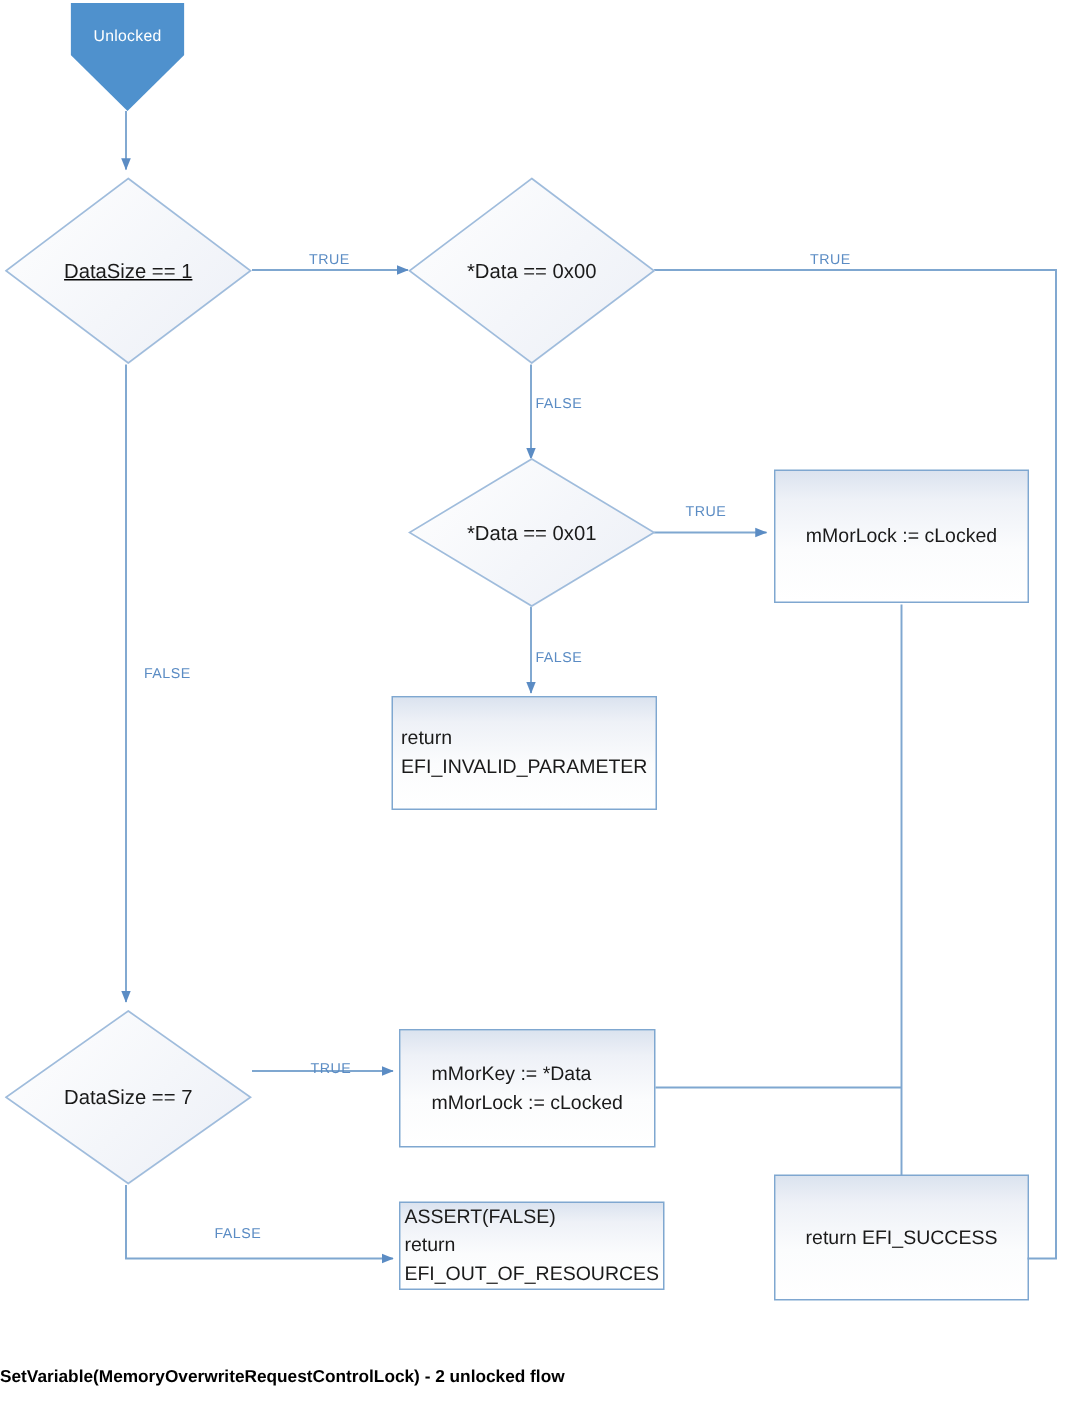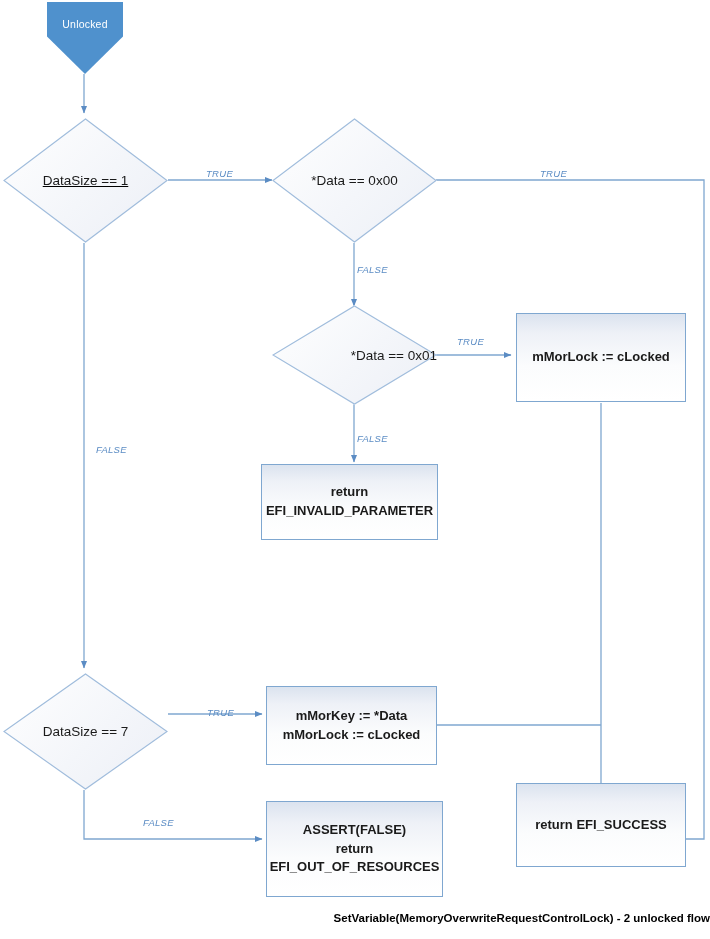--- a/index.html
+++ b/index.html
@@ -72,44 +72,41 @@
     text-align: center;
     white-space: nowrap;
   }
   
   .box {
     background: linear-gradient(to bottom, #dbe3ef 0%, #eef1f7 22%, #fbfcfd 60%, #ffffff 100%);
     border: 1px solid #7FA7D0;
     display: flex;
     align-items: center;
     justify-content: center;
-    text-align: center;
-    font-weight: bold;
   }
   .box-text {
     font-size: 13px;
     color: #1a1a1a;
     line-height: 1.45;
     padding: 0 4px;
   }
   
   .edge-label {
     position: absolute;
     font-size: 9.5px;
     color: #5B8CC4;
     letter-spacing: 0.3px;
     white-space: nowrap;
-    font-style: italic;
   }
   .caption {
     position: absolute;
     left: 0;
     width: 710px;
     top: 912px;
-    text-align: right;
+    text-align: left;
     font-size: 11.5px;
     font-weight: bold;
     color: #000000;
   }
 </style>
 </head>
 <body>
 
 <div id="canvas">
 
@@ -158,21 +155,21 @@
   </div>
 
   <div class="node diamond" style="left:272px; top:118px; width:165px; height:125px;">
     <div class="dshape"></div>
     <svg class="dborder" viewBox="0 0 165 125" preserveAspectRatio="none">
       <polygon points="82.5,1 164,62.5 82.5,124 1,62.5" fill="none" stroke="#9FBCDC" stroke-width="1.1"></polygon>
     </svg>
     <span class="dtext">*Data == 0x00</span>
   </div>
 
-  <div class="node diamond" style="left:272px; top:305px; width:165px; height:100px;justify-content:flex-end;">
+  <div class="node diamond" style="left:272px; top:305px; width:165px; height:100px;">
     <div class="dshape"></div>
     <svg class="dborder" viewBox="0 0 165 100" preserveAspectRatio="none">
       <polygon points="82.5,1 164,50 82.5,99 1,50" fill="none" stroke="#9FBCDC" stroke-width="1.1"></polygon>
     </svg>
     <span class="dtext">*Data == 0x01</span>
   </div>
 
   <div class="node diamond" style="left:3px; top:673px; width:165px; height:117px;">
     <div class="dshape"></div>
     <svg class="dborder" viewBox="0 0 165 117" preserveAspectRatio="none">
@@ -192,21 +189,21 @@
     </span>
   </div>
 
   <div class="node box" style="left:266px; top:686px; width:171px; height:79px;">
     <span class="box-text">
       <span>mMorKey := *Data</span><br>
       <span>mMorLock := cLocked</span>
     </span>
   </div>
 
-  <div class="node box" style="left:266px; top:801px; width:177px; height:96px;">
+  <div class="node box" style="left:266px; top:801px; width:177px; height:59px;">
     <span class="box-text">
       <span>ASSERT(FALSE)</span><br>
       <span>return</span><br>
       <span>EFI_OUT_OF_RESOURCES</span>
     </span>
   </div>
 
   <div class="node box" style="left:516px; top:783px; width:170px; height:84px;">
     <span class="box-text">return EFI_SUCCESS</span>
   </div>

